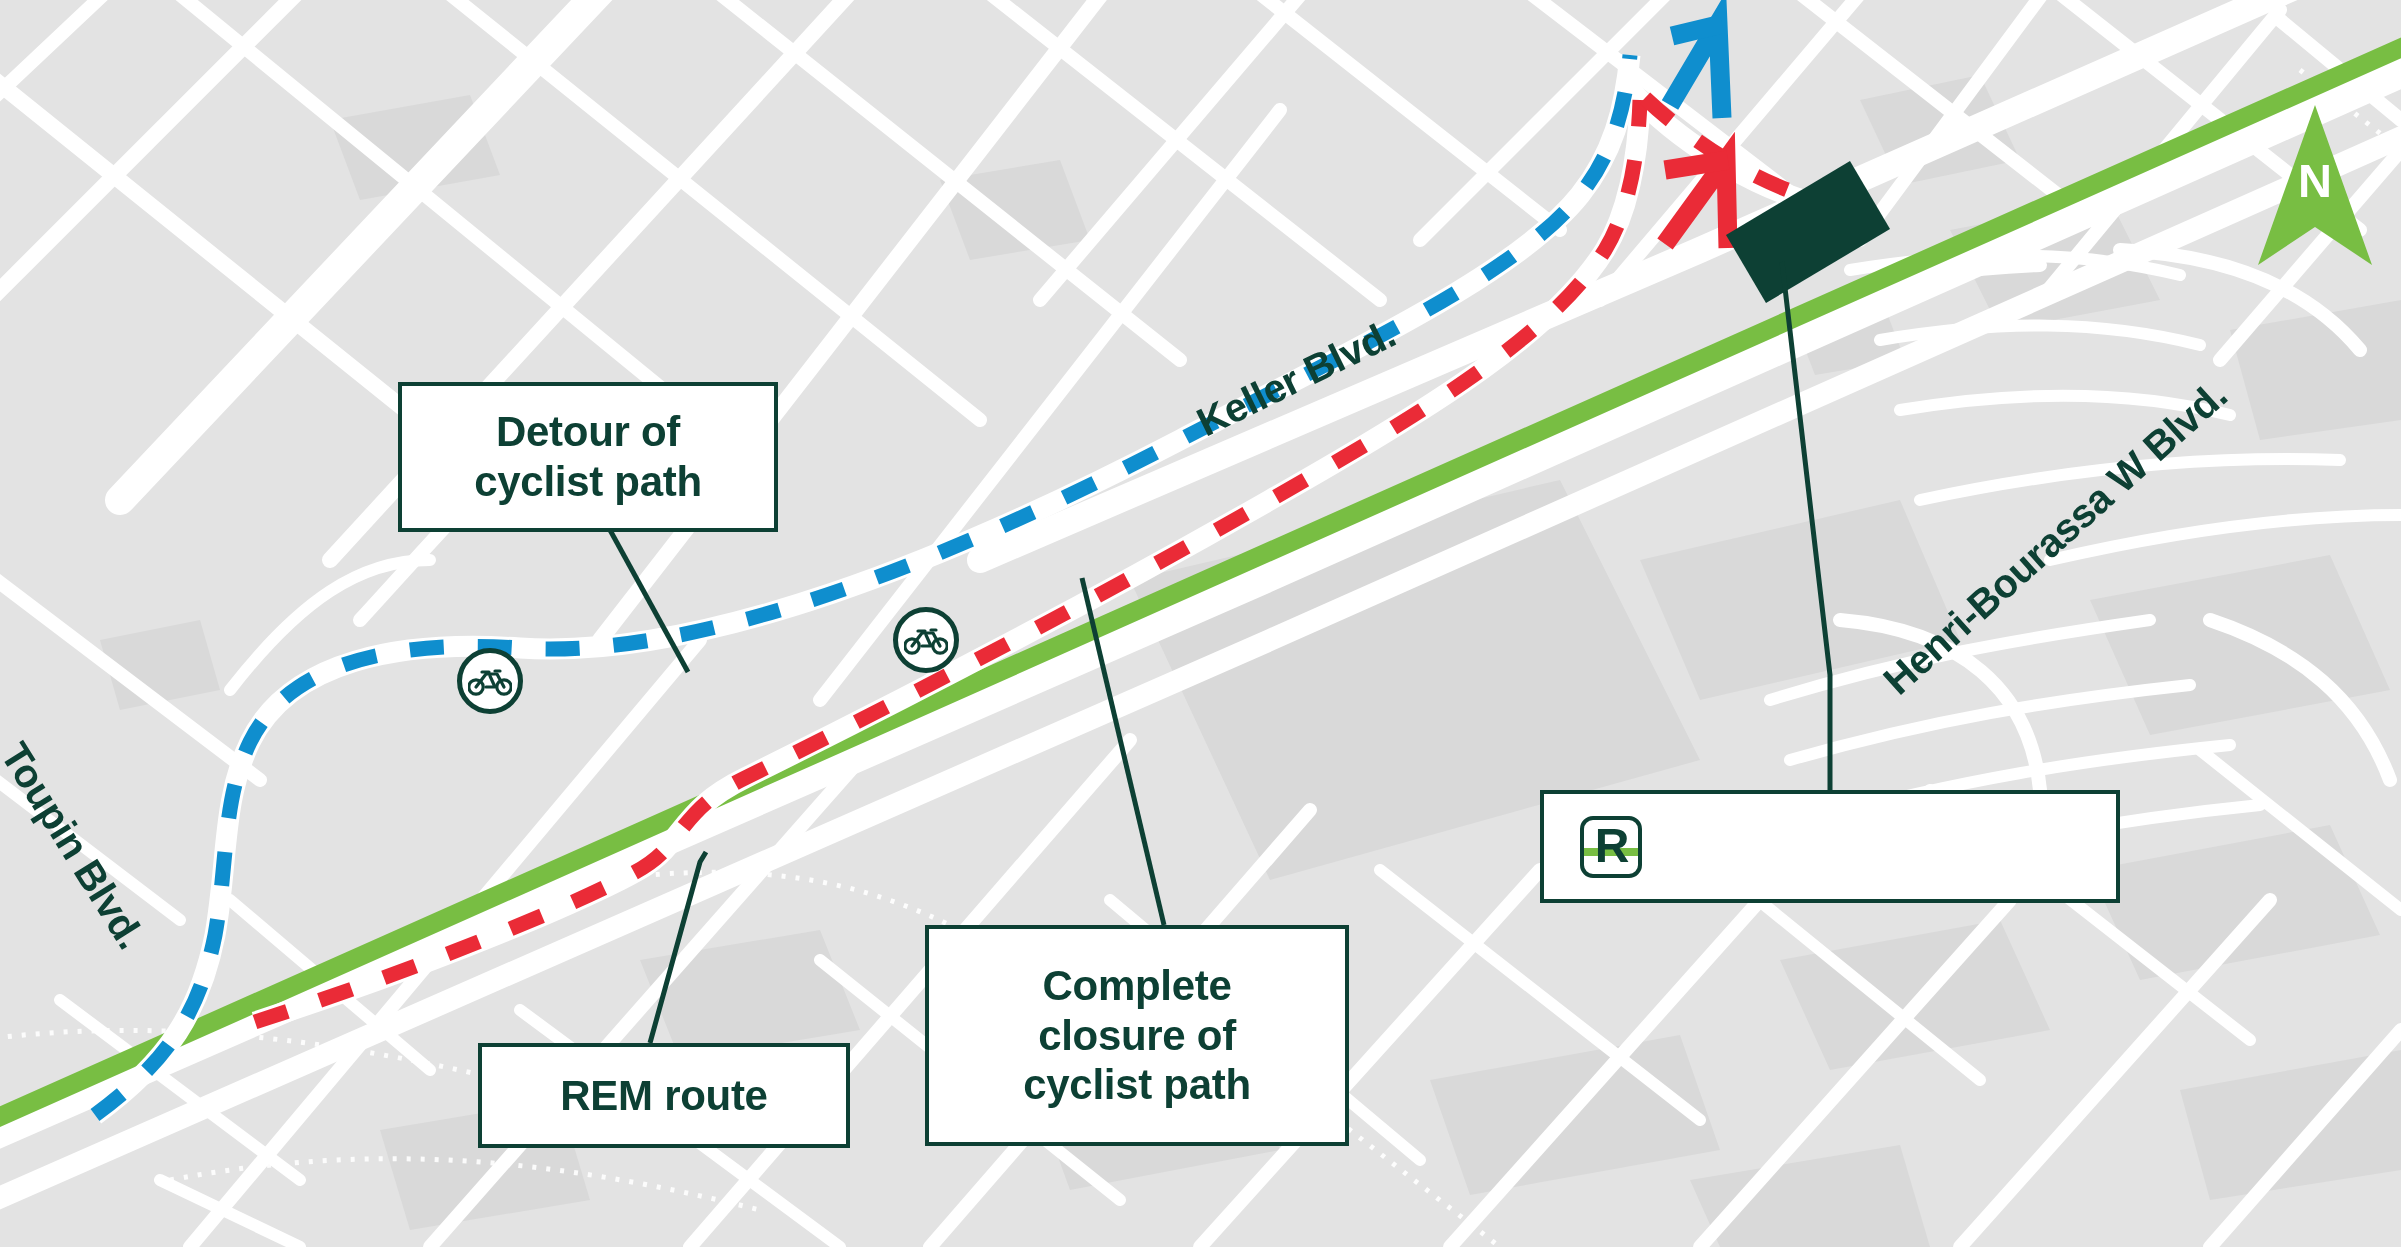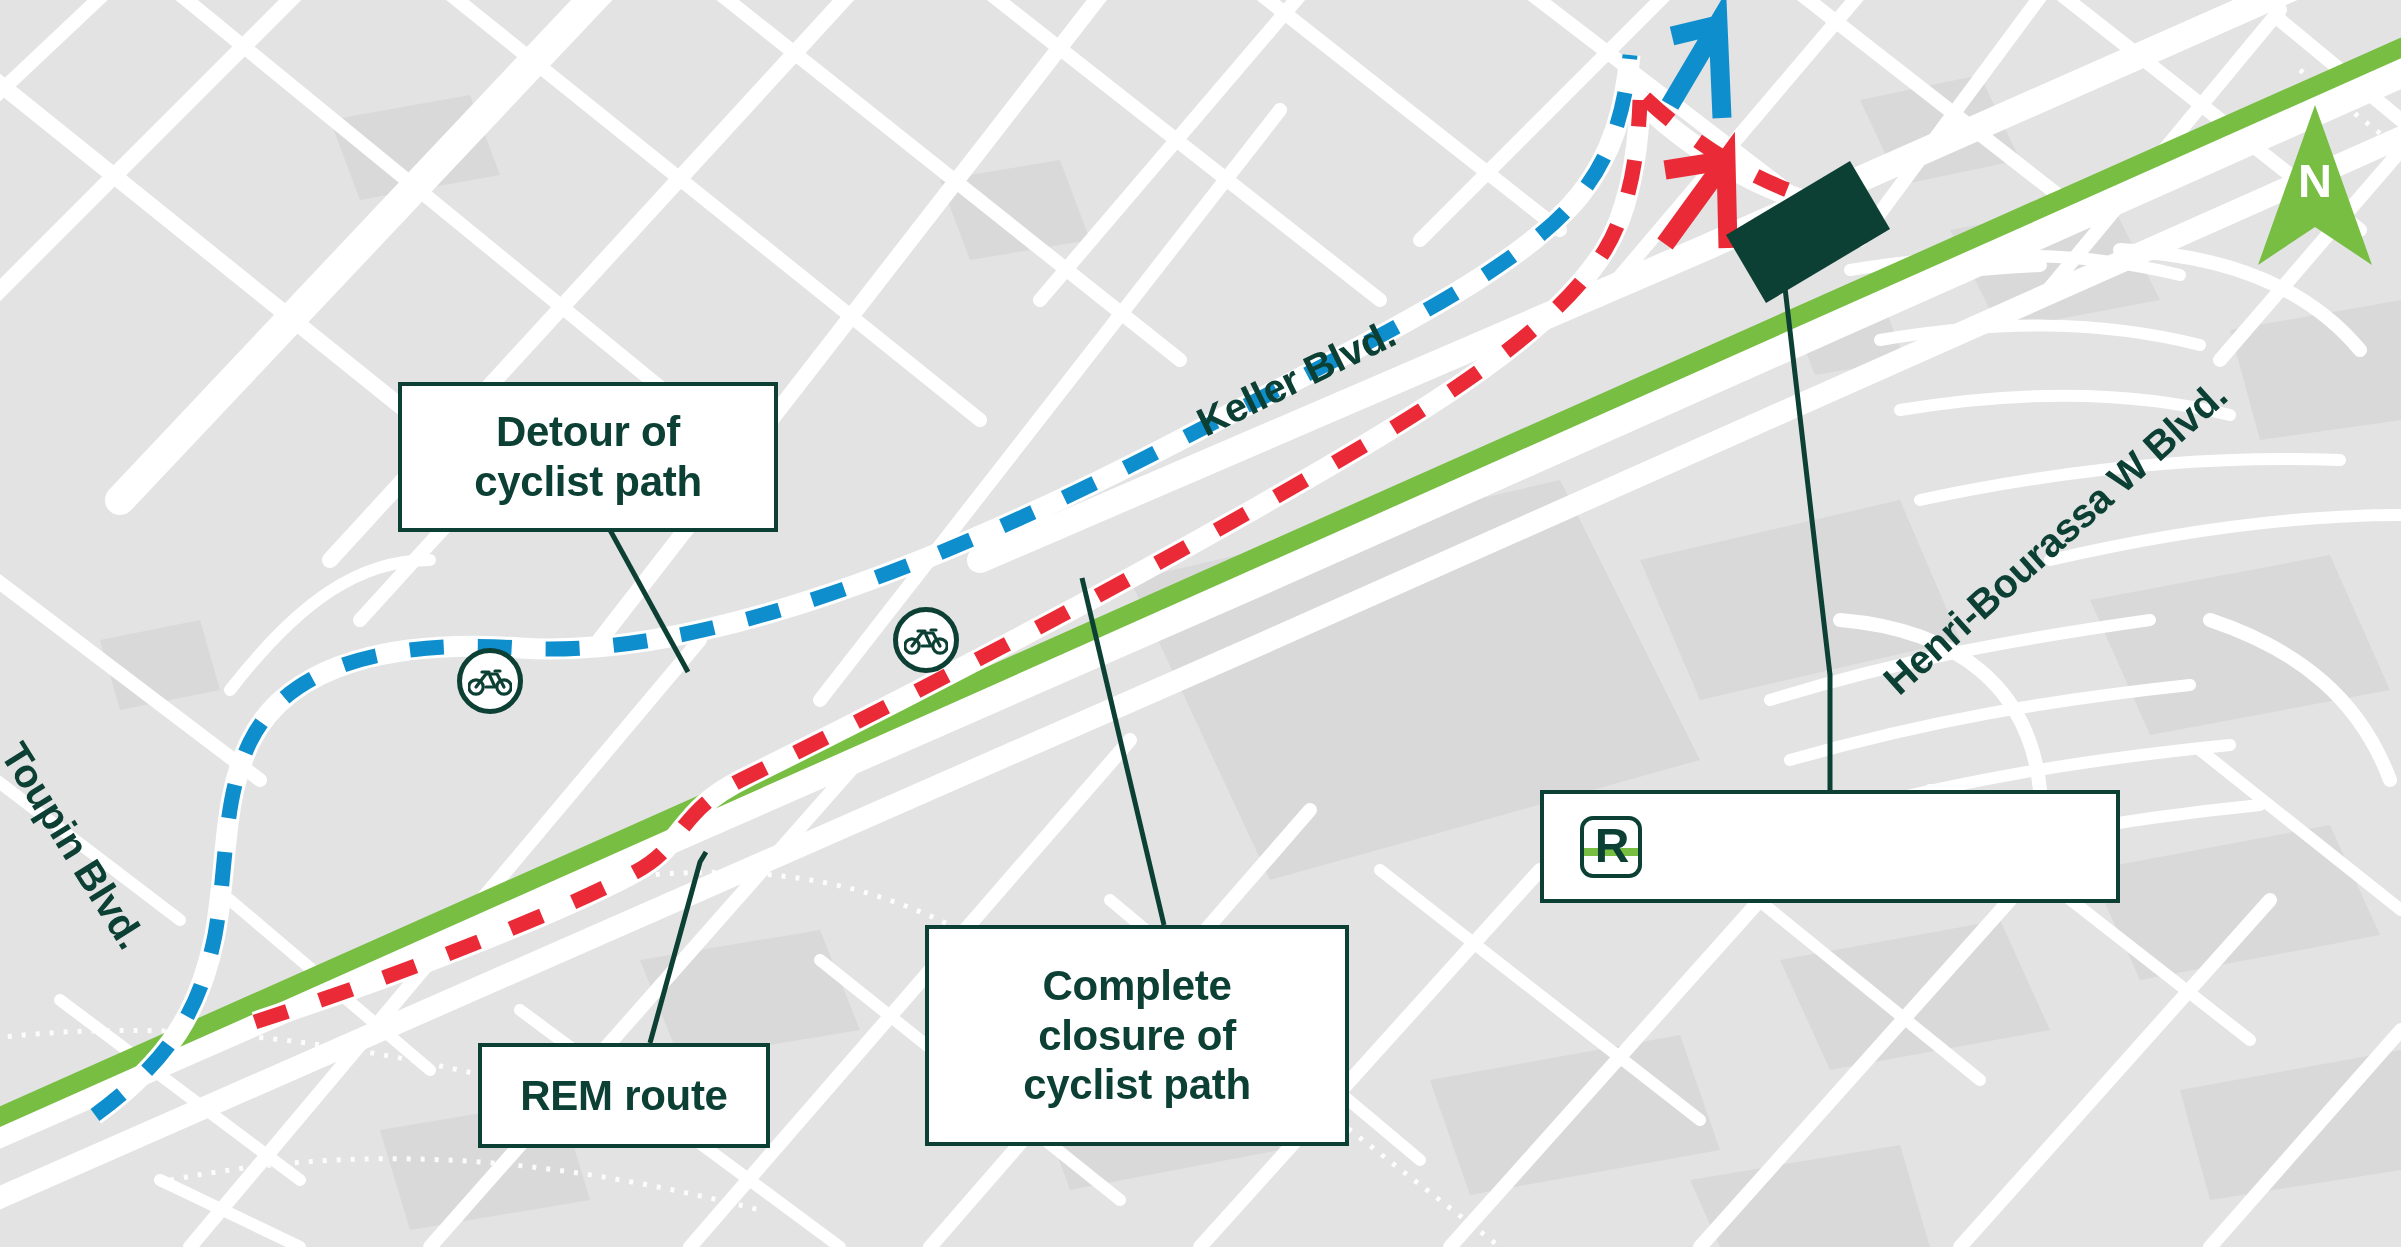--- a/index.html
+++ b/index.html
@@ -23,21 +23,21 @@
     line-height:1.18;
     letter-spacing:-0.3px;
     box-sizing:border-box;
     display:flex;
     align-items:center;
     justify-content:center;
   }
   .label-box .txt{white-space:pre-line;display:block;}
   #label-detour{left:398px;top:340px;width:380px;height:150px;font-size:42px;margin-top:42px;}
   #label-closure{left:925px;top:925px;width:424px;height:221px;font-size:42px;}
-  #label-rem{left:478px;top:1043px;width:292px;height:105px;font-size:42px;}
+  #label-rem{left:478px;top:1043px;width:372px;height:105px;font-size:42px;}
   #label-station{left:1540px;top:790px;width:580px;height:113px;font-size:42px;
      flex-direction:row;justify-content:flex-start;padding-left:36px;gap:26px;}
   .rem-logo{
     width:62px;height:62px;border:4px solid #0d4034;border-radius:13px;
     position:relative;background:#fff;flex:0 0 auto;box-sizing:border-box;
     display:flex;align-items:center;justify-content:center;overflow:hidden;
   }
   .rem-logo .bar{
     position:absolute;left:0;right:0;top:53%;height:8px;background:#78be43;
   }

